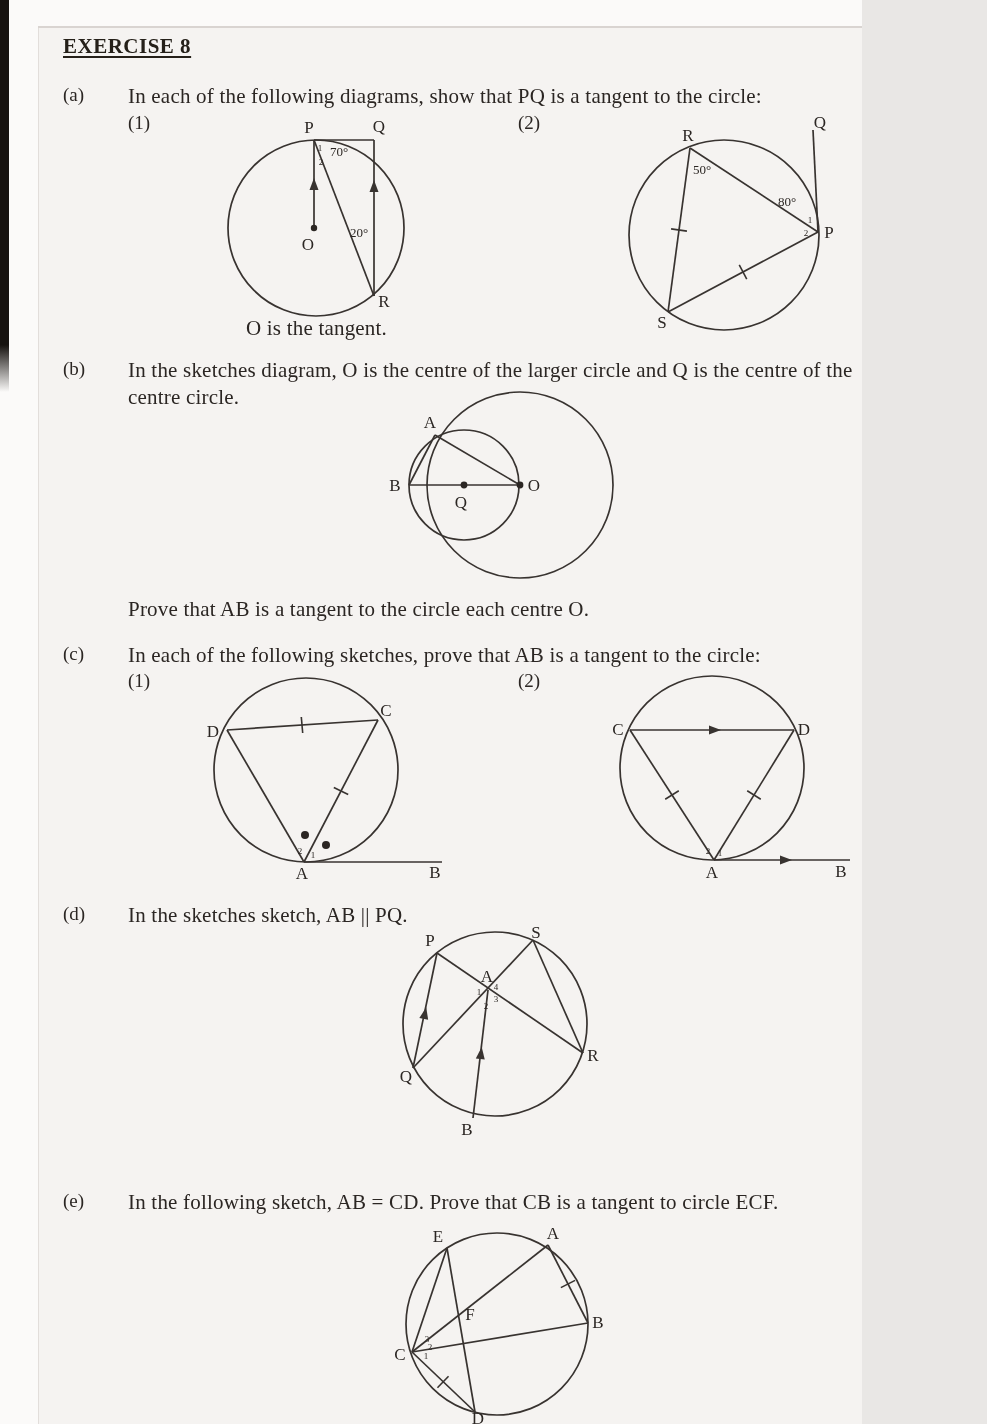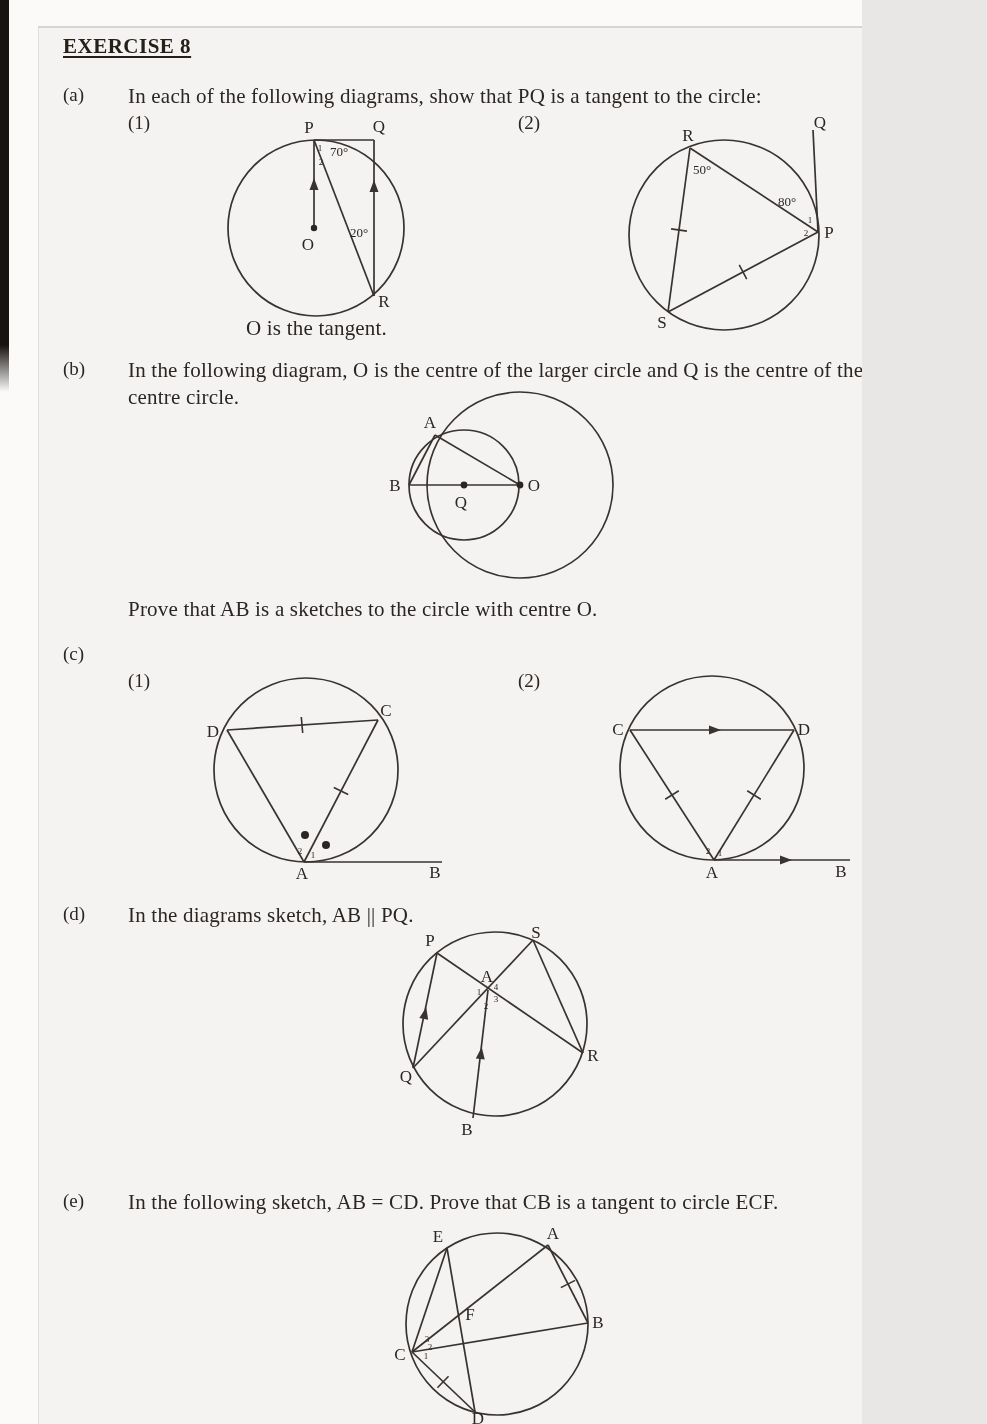--- a/index.html
+++ b/index.html
@@ -71,40 +71,41 @@
     <text x="210" y="12">Q</text>
     <text x="219" y="122">P</text>
     <text x="52" y="212">S</text>
     <text class="deg" x="92" y="58">50°</text>
     <text class="deg" x="177" y="90">80°</text>
     <text class="tiny" x="200" y="107">1</text>
     <text class="tiny" x="196" y="120">2</text>
   </svg>
 
   <div class="lbl" style="left:63px;top:358px">(b)</div>
-  <div class="txt" style="left:128px;top:358px">In the following diagram, O is the centre of the larger circle and Q is the centre of the</div>
+  <div class="txt" style="left:128px;top:358px">In the sketches diagram, O is the centre of the larger circle and Q is the centre of the</div>
   <div class="txt" style="left:128px;top:385px">centre circle.</div>
 
   <svg style="left:345px;top:390px" width="340" height="200">
     <circle class="o" cx="175" cy="95" r="93"></circle>
     <circle class="o" cx="119" cy="95" r="55"></circle>
     <line x1="64" y1="95" x2="175" y2="95"></line>
     <line x1="90" y1="45" x2="175" y2="95"></line>
     <line x1="90" y1="45" x2="64" y2="95"></line>
     <circle class="dot" cx="119" cy="95" r="3.4"></circle>
     <circle class="dot" cx="175" cy="95" r="3.4"></circle>
     <text x="85" y="38">A</text>
     <text x="50" y="101">B</text>
     <text x="116" y="118">Q</text>
     <text x="189" y="101">O</text>
   </svg>
 
-  <div class="txt" style="left:128px;top:597px">Prove that AB is a sketches to the circle with centre O.</div>
+  <div class="txt" style="left:128px;top:597px">Prove that AB is a tangent to the circle each centre O.</div>
 
   <div class="lbl" style="left:63px;top:643px">(c)</div>
+  <div class="txt" style="left:128px;top:643px">In each of the following sketches, prove that AB is a tangent to the circle:</div>
   <div class="sub" style="left:128px;top:670px">(1)</div>
   <div class="sub" style="left:518px;top:670px">(2)</div>
 
   <svg style="left:180px;top:674px" width="300" height="226">
     <circle class="o" cx="126" cy="96" r="92"></circle>
     <line x1="47" y1="56" x2="198" y2="46"></line>
     <line x1="198" y1="46" x2="124" y2="188"></line>
     <line x1="47" y1="56" x2="124" y2="188"></line>
     <line x1="124" y1="188" x2="262" y2="188"></line>
     <line class="tick" x1="-8" y1="0" x2="8" y2="0" transform="translate(122,51) rotate(85)"></line>
@@ -131,21 +132,21 @@
     <line class="tick" x1="-8" y1="0" x2="8" y2="0" transform="translate(164,121) rotate(32)"></line>
     <text x="28" y="61">C</text>
     <text x="214" y="61">D</text>
     <text x="122" y="204">A</text>
     <text x="251" y="203">B</text>
     <text class="tiny" x="118" y="180">2</text>
     <text class="tiny" x="130" y="182">1</text>
   </svg>
 
   <div class="lbl" style="left:63px;top:903px">(d)</div>
-  <div class="txt" style="left:128px;top:903px">In the diagrams sketch, AB || PQ.</div>
+  <div class="txt" style="left:128px;top:903px">In the sketches sketch, AB || PQ.</div>
 
   <svg style="left:378px;top:928px" width="265" height="218">
     <circle class="o" cx="117" cy="96" r="92"></circle>
     <line x1="59" y1="25" x2="35" y2="140"></line>
     <line x1="155" y1="12" x2="35" y2="140"></line>
     <line x1="59" y1="25" x2="205" y2="125"></line>
     <line x1="155" y1="12" x2="205" y2="125"></line>
     <line x1="95" y1="190" x2="110" y2="62"></line>
     <path class="arr" d="M0,-6 L4.5,6 L-4.5,6 Z" transform="translate(47,85) rotate(12)"></path>
     <path class="arr" d="M0,-6 L4.5,6 L-4.5,6 Z" transform="translate(103,125) rotate(7)"></path>

